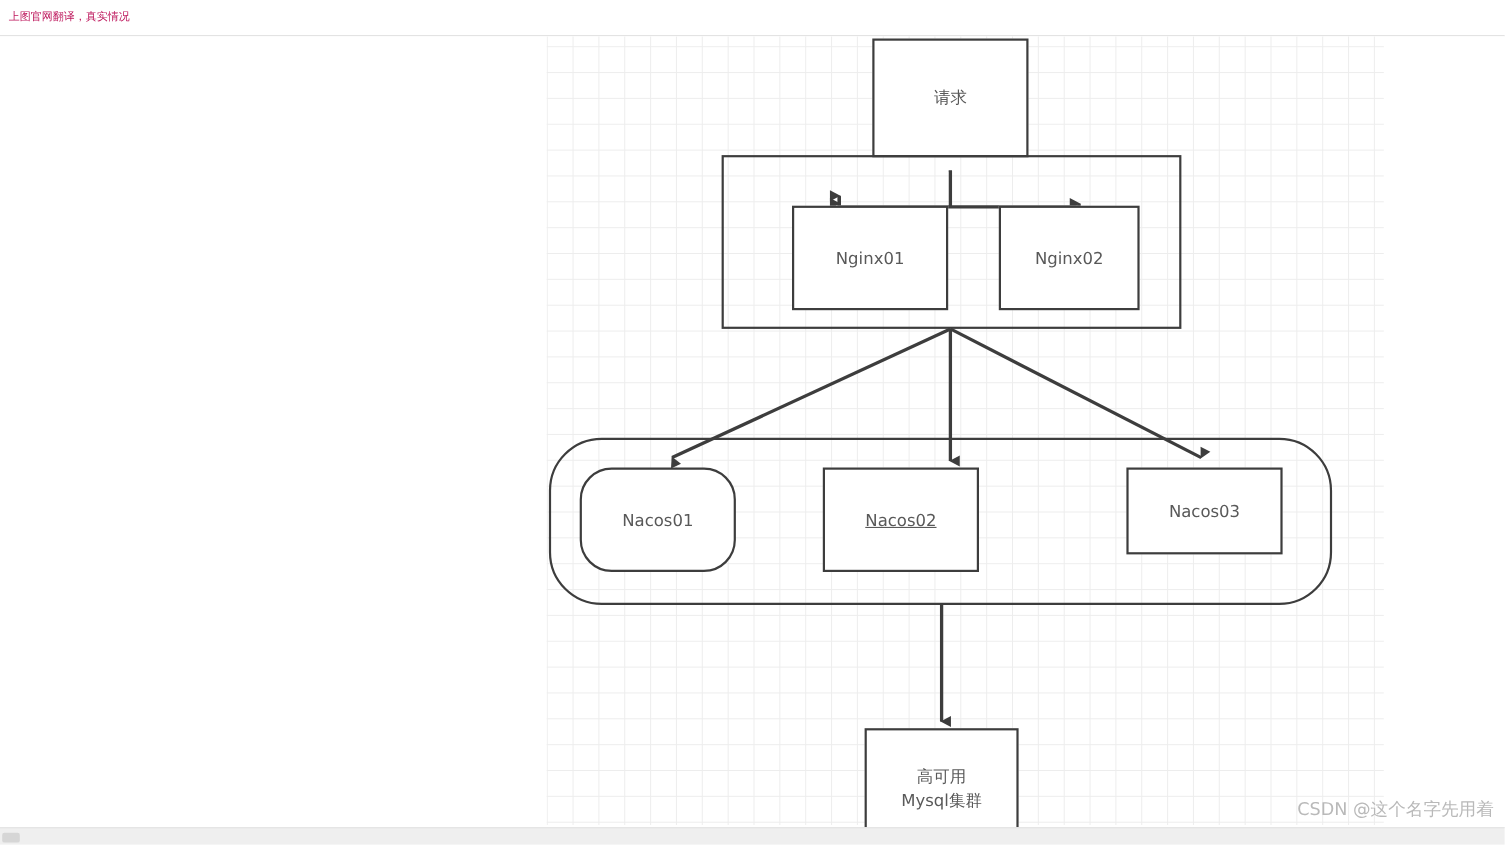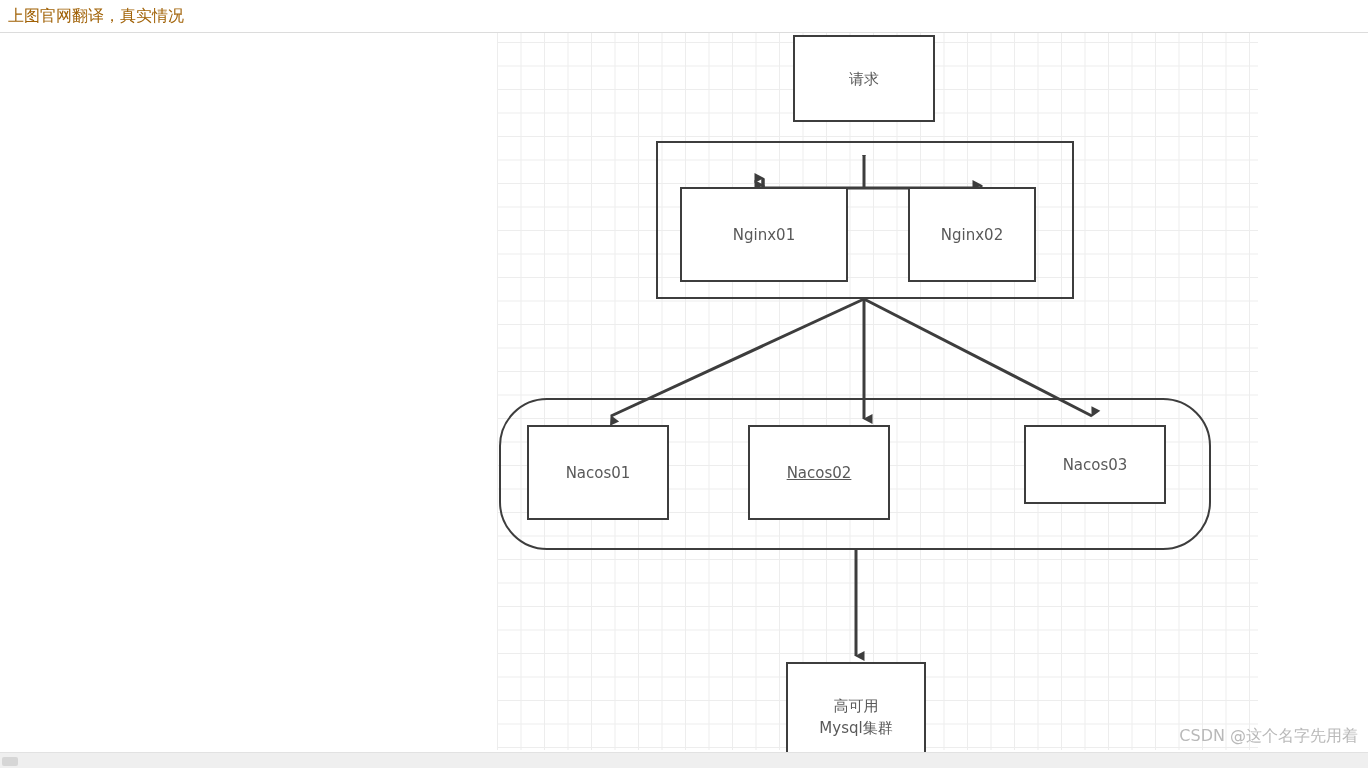--- a/index.html
+++ b/index.html
@@ -12,21 +12,21 @@
   #app { position: relative; width: 1368px; height: 768px; background: #fff; }
 
   
   .header-bar {
     position: absolute; left: 0; top: 0; width: 1368px; height: 33px;
     background: #fff;
     border-bottom: 1px solid #dcdcdc;
   }
   .header-title {
     position: absolute; left: 8px; top: 7px;
-    font-size: 16px; color: #a16207; line-height: 18px;
+    font-size: 10px; color: #be185d; line-height: 18px;
     white-space: nowrap;
     font-family: "DejaVu Sans", "Liberation Sans", sans-serif;
   }
 
   
   .canvas {
     position: absolute; left: 0; top: 33px;
     width: 1368px; height: 719px;
     background: #ffffff;
     overflow: hidden;
@@ -61,26 +61,26 @@
     border: 2px solid #3d3d3d;
   }
   .group-round {
     position: absolute;
     background: transparent;
     border: 2px solid #3d3d3d;
     border-radius: 48px;
   }
 
   
-  .n-request { left: 793px; top: 2px;  width: 142px; height: 87px; }
+  .n-request { left: 793px; top: 2px;  width: 142px; height: 108px; }
   .n-nginx-wrap { left: 656px; top: 108px; width: 418px; height: 158px; }
-  .n-nginx01 { left: 680px; top: 154px; width: 168px; height: 95px; }
+  .n-nginx01 { left: 720px; top: 154px; width: 142px; height: 95px; }
   .n-nginx02 { left: 908px; top: 154px; width: 128px; height: 95px; }
   .n-nacos-wrap { left: 499px; top: 365px; width: 712px; height: 152px; }
-  .n-nacos01 { left: 527px; top: 392px; width: 142px; height: 95px; }
+  .n-nacos01 { left: 527px; top: 392px; width: 142px; height: 95px; border-radius: 29px; }
   .n-nacos02 { left: 748px; top: 392px; width: 142px; height: 95px; text-decoration: underline; }
   .n-nacos03 { left: 1024px; top: 392px; width: 142px; height: 79px; }
   .n-mysql   { left: 786px; top: 629px; width: 140px; height: 110px; }
 
   
   .connectors {
     position: absolute; left: 0; top: 0;
     width: 1368px; height: 719px;
     pointer-events: none;
   }

